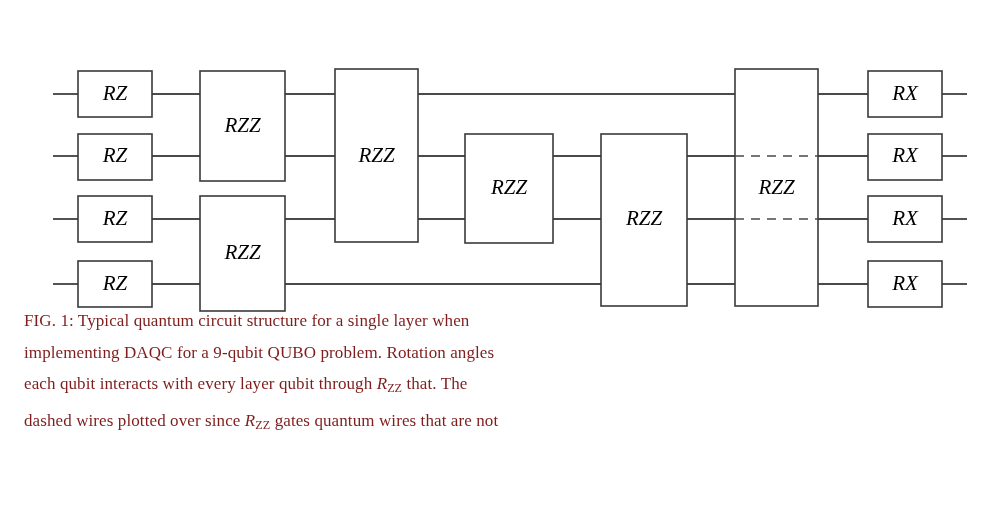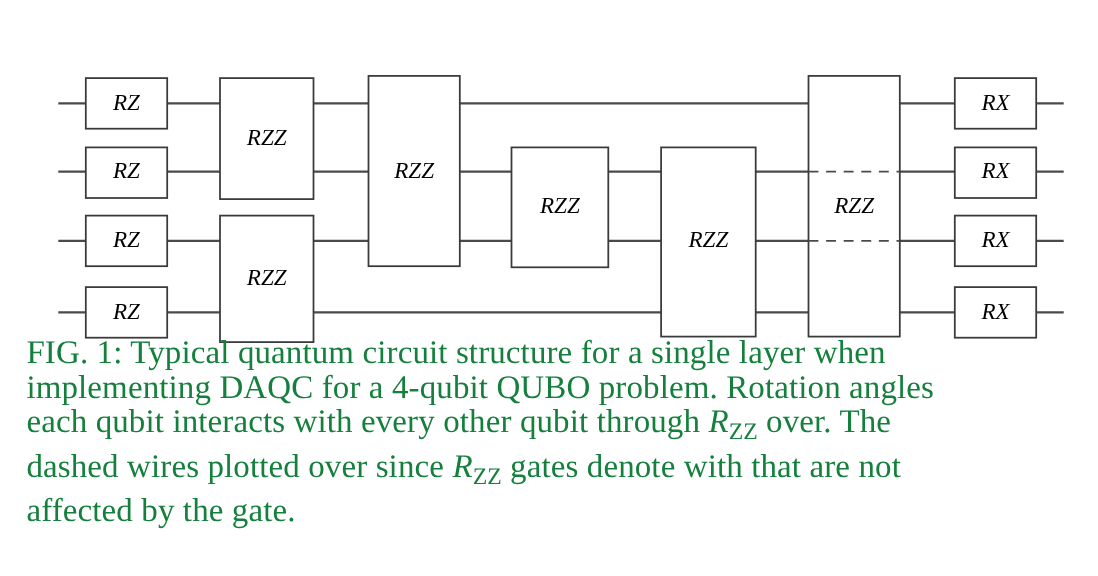--- a/index.html
+++ b/index.html
@@ -63,23 +63,23 @@
     stroke-dasharray: 9 7;
   }
 
   
   #caption {
     position: absolute;
     left: 24px;
     top: 305px;
     width: 950px;
     font-family: "Liberation Serif", "DejaVu Serif", serif;
-    font-size: 30px;
+    font-size: 17px;
     line-height: 31.5px;
-    color: #15803d;
+    color: #7f1d1d;
     text-align: left;
     letter-spacing: 0.1px;
   }
   #caption .math-r {
     font-style: italic;
   }
   #caption .math-sub {
     font-size: 0.72em;
     vertical-align: -0.28em;
     letter-spacing: 0;
@@ -183,19 +183,18 @@
             <text x="905" y="239" class="gate-label gate-label-rx">RX</text>
           </g>
           <line x1="735" y1="110" x2="818" y2="110" class="wire-dashed"></line>
           <line x1="735" y1="173" x2="818" y2="173" class="wire-dashed"></line>
         </g>
     </svg>
   </div>
 
   <div id="caption">
       <div class="cap-line"><span>FIG. 1:   Typical quantum circuit structure for a single layer when</span></div>
-      <div class="cap-line"><span>implementing DAQC for a 4-qubit QUBO problem. Rotation angles</span></div>
-      <div class="cap-line"><span>each qubit interacts with every other qubit through </span><span><span class="math-r">R</span><span class="math-sub">ZZ</span></span><span> over. The</span></div>
-      <div class="cap-line"><span>dashed wires plotted over since </span><span><span class="math-r">R</span><span class="math-sub">ZZ</span></span><span> gates denote with that are not</span></div>
-      <div class="cap-line"><span>affected by the gate.</span></div>
+      <div class="cap-line"><span>implementing DAQC for a 9-qubit QUBO problem. Rotation angles</span></div>
+      <div class="cap-line"><span>each qubit interacts with every layer qubit through </span><span><span class="math-r">R</span><span class="math-sub">ZZ</span></span><span> that. The</span></div>
+      <div class="cap-line"><span>dashed wires plotted over since </span><span><span class="math-r">R</span><span class="math-sub">ZZ</span></span><span> gates quantum wires that are not</span></div>
     </div>
 
 </div>
 
 </body></html>

